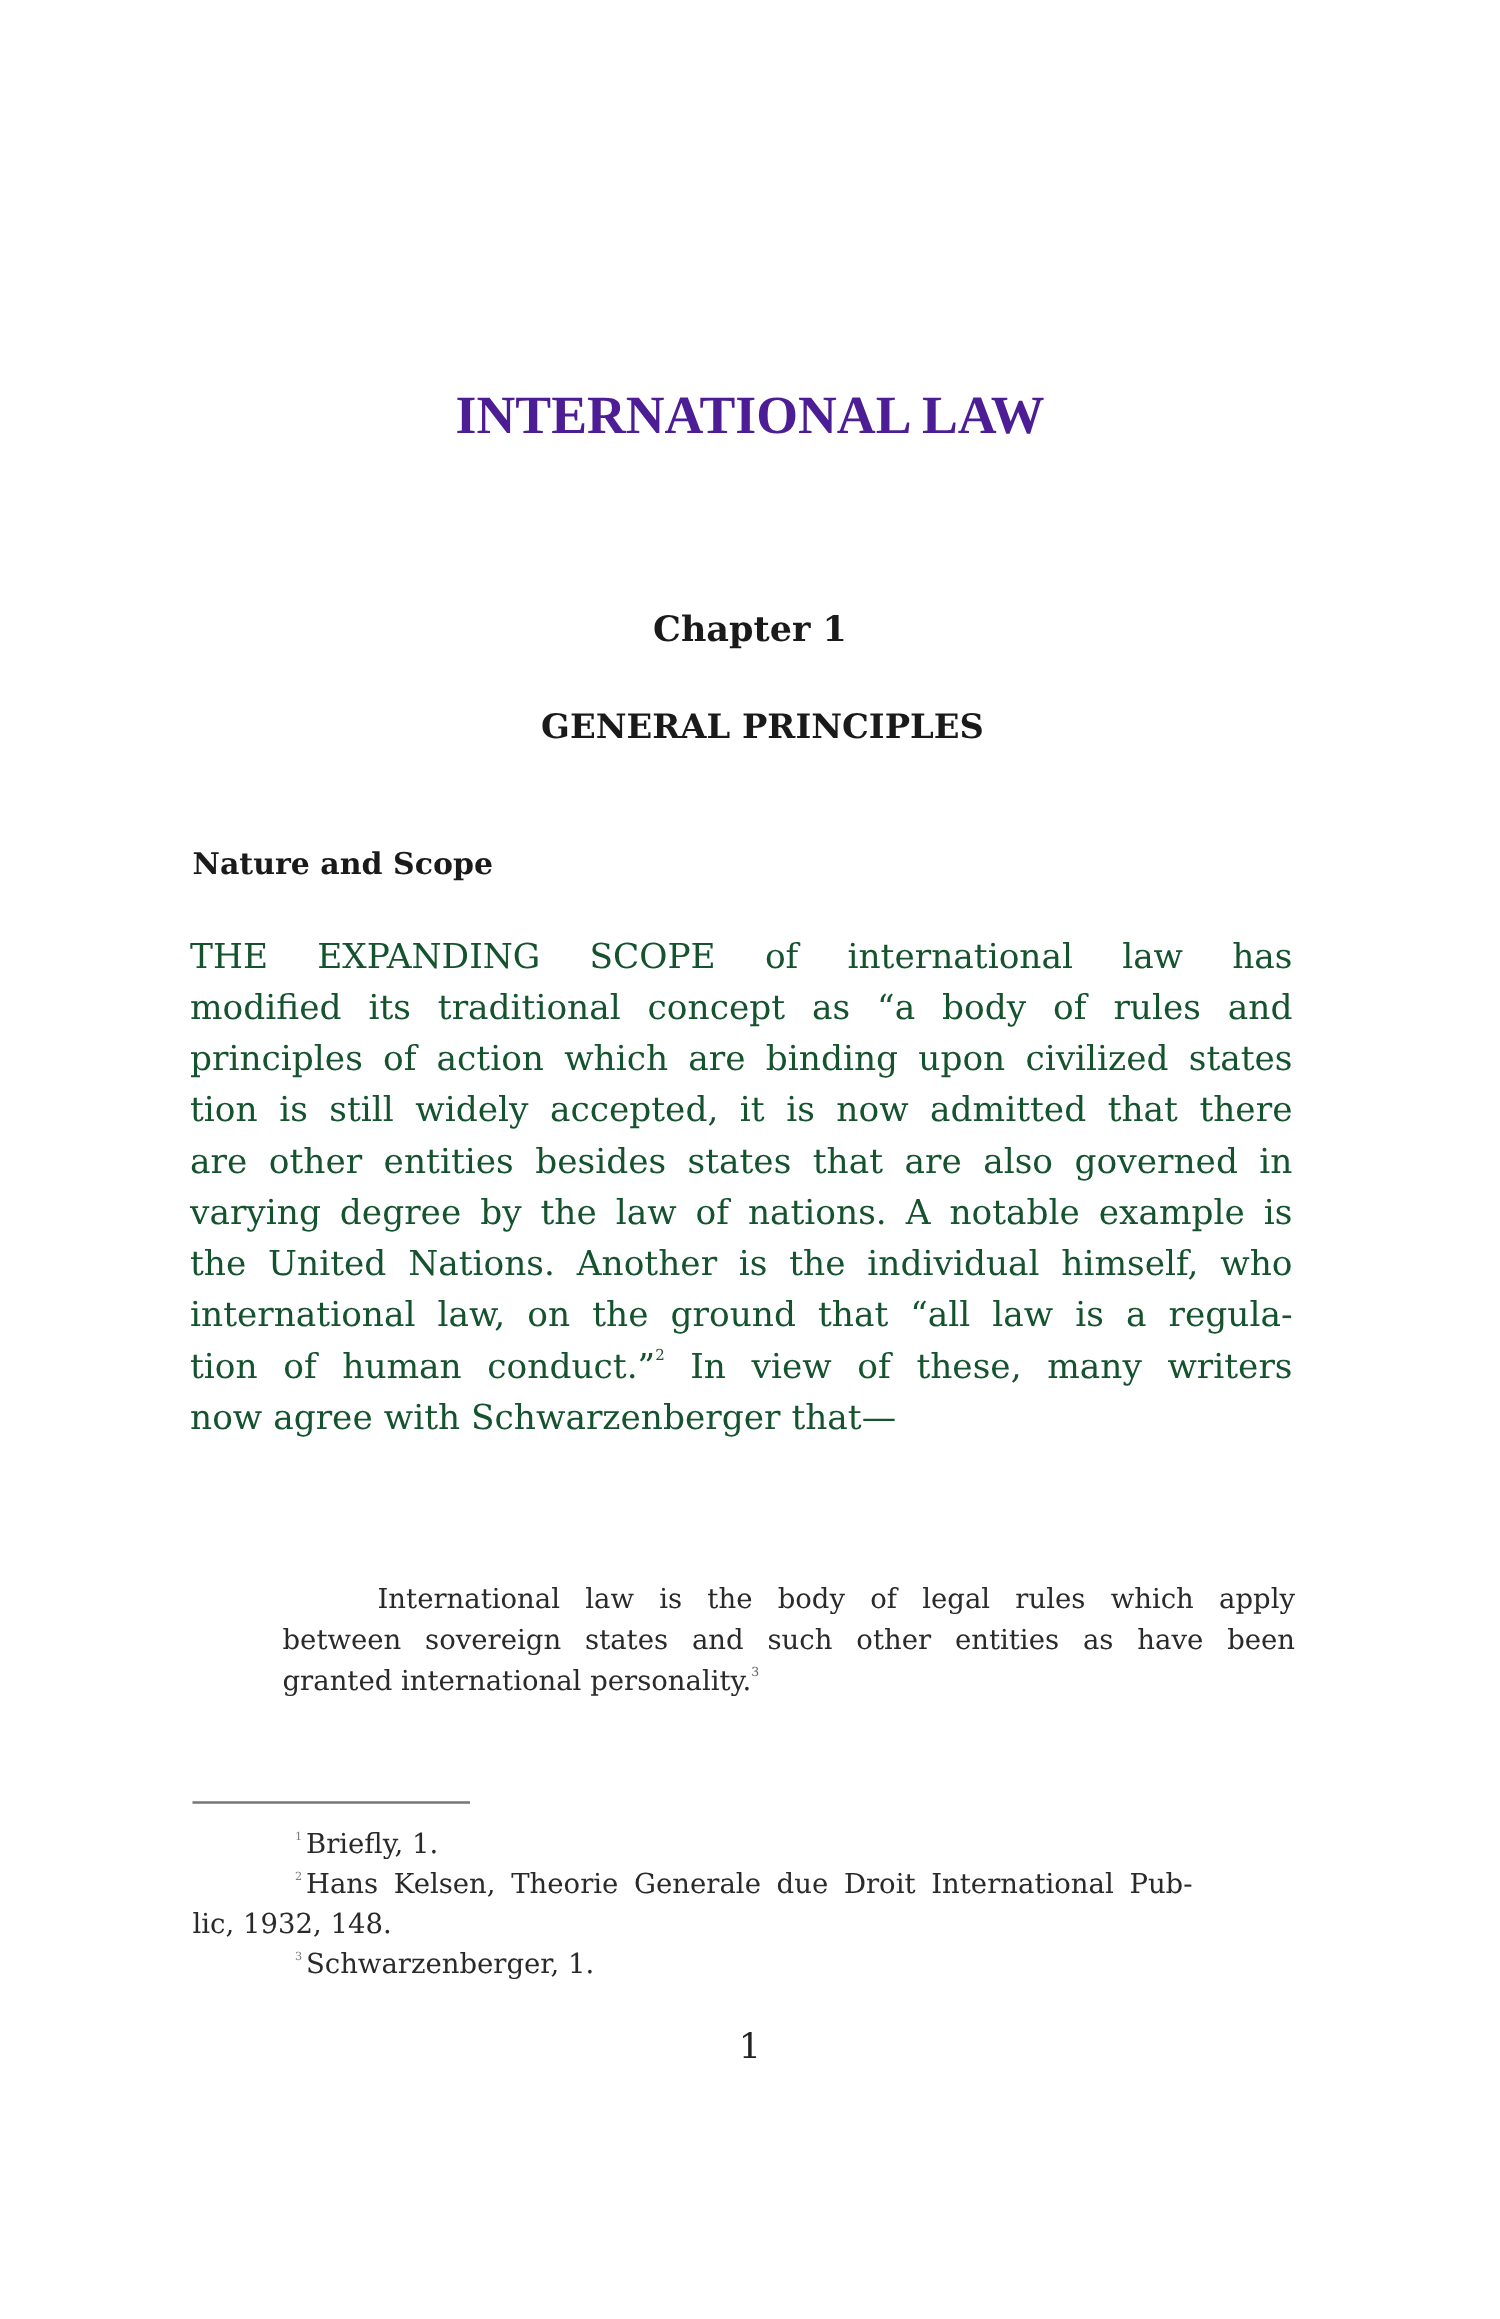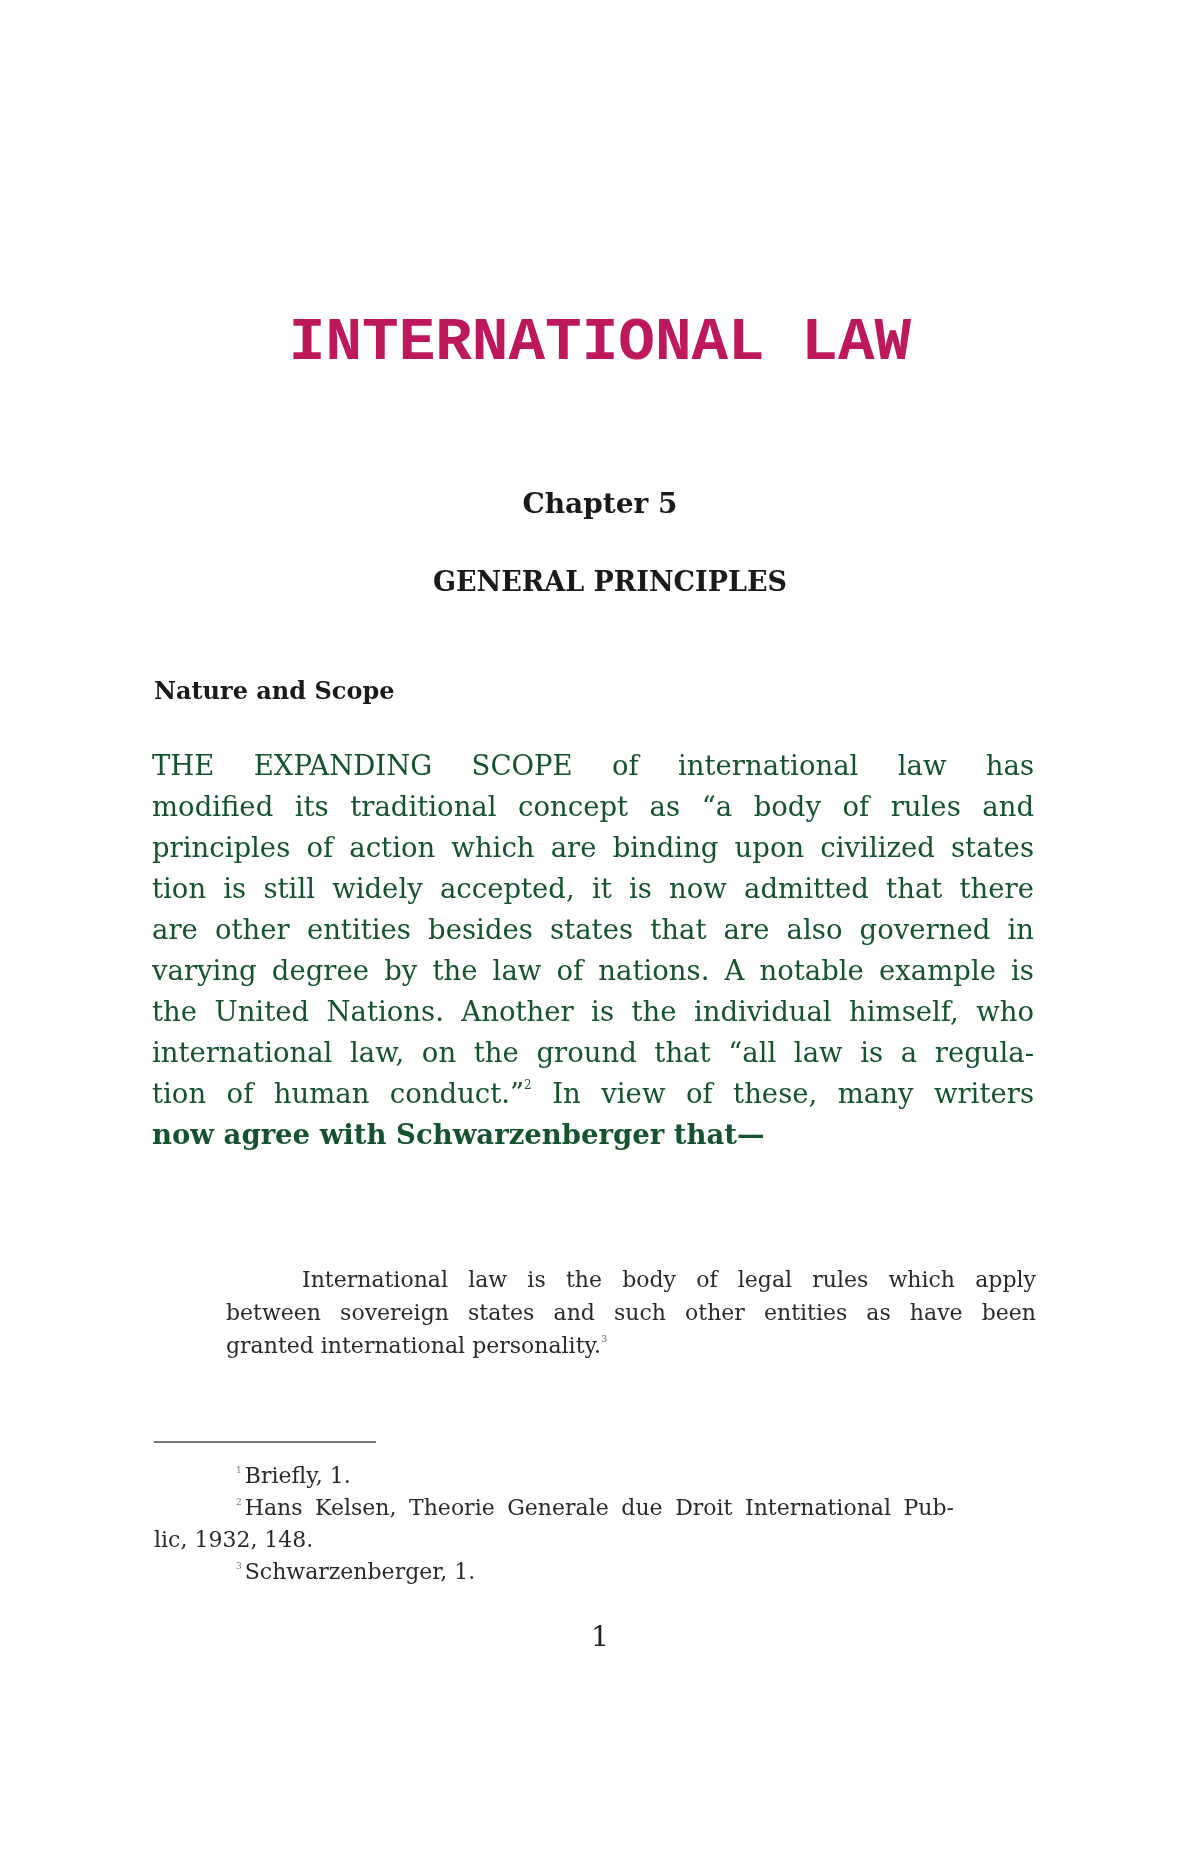--- a/index.html
+++ b/index.html
@@ -20,25 +20,25 @@
       left: 0; top: 0;
       width: 1200px;
       height: 1855px;
     }
     .book-title {
       position: absolute;
       top: 308px;
       left: 0;
       width: 1200px;
       text-align: center;
-      font-family: Liberation Mono, monospace;
-      font-weight: bold;
-      font-size: 61px;
+      font-family: Liberation Serif, serif;
+      font-weight: bold;
+      font-size: 43px;
       letter-spacing: 0px;
-      color: #be185d;
+      color: #4c1d95;
       margin: 0;
     }
     .chapter-label {
       position: absolute;
       top: 487px;
       left: 0;
       width: 1200px;
       text-align: center;
       font-weight: bold;
       font-size: 28px;
@@ -77,21 +77,20 @@
       display: block;
       height: 41px;
       line-height: 41px;
       text-align: justify;
       text-align-last: justify;
       white-space: nowrap;
       overflow: visible;
     }
     .body-line.last {
       text-align-last: left;
-      font-weight: bold;
     }
     .body-line span.j {
       display: inline-block;
       width: 100%;
       text-align: justify;
       text-align-last: justify;
     }
     .body-line.last span.j {
       text-align-last: left;
     }
@@ -183,21 +182,21 @@
       color: #222;
     }
   </style>
 </head>
 <body>
 
 <div class="page">
 
   <h1 class="book-title">INTERNATIONAL LAW</h1>
 
-  <h2 class="chapter-label">Chapter 5</h2>
+  <h2 class="chapter-label">Chapter 1</h2>
 
   <h2 class="chapter-title">GENERAL PRINCIPLES</h2>
 
   <h3 class="section-heading">Nature and Scope</h3>
 
   <div class="body-text">
     <div class="body-line"><span class="j">THE EXPANDING SCOPE of international law has</span></div>
     <div class="body-line"><span class="j">modified its traditional concept as “a body of rules and</span></div>
     <div class="body-line"><span class="j">principles of action which are binding upon civilized states</span></div>
     <div class="body-line"><span class="j">tion is still widely accepted, it is now admitted that there</span></div>

